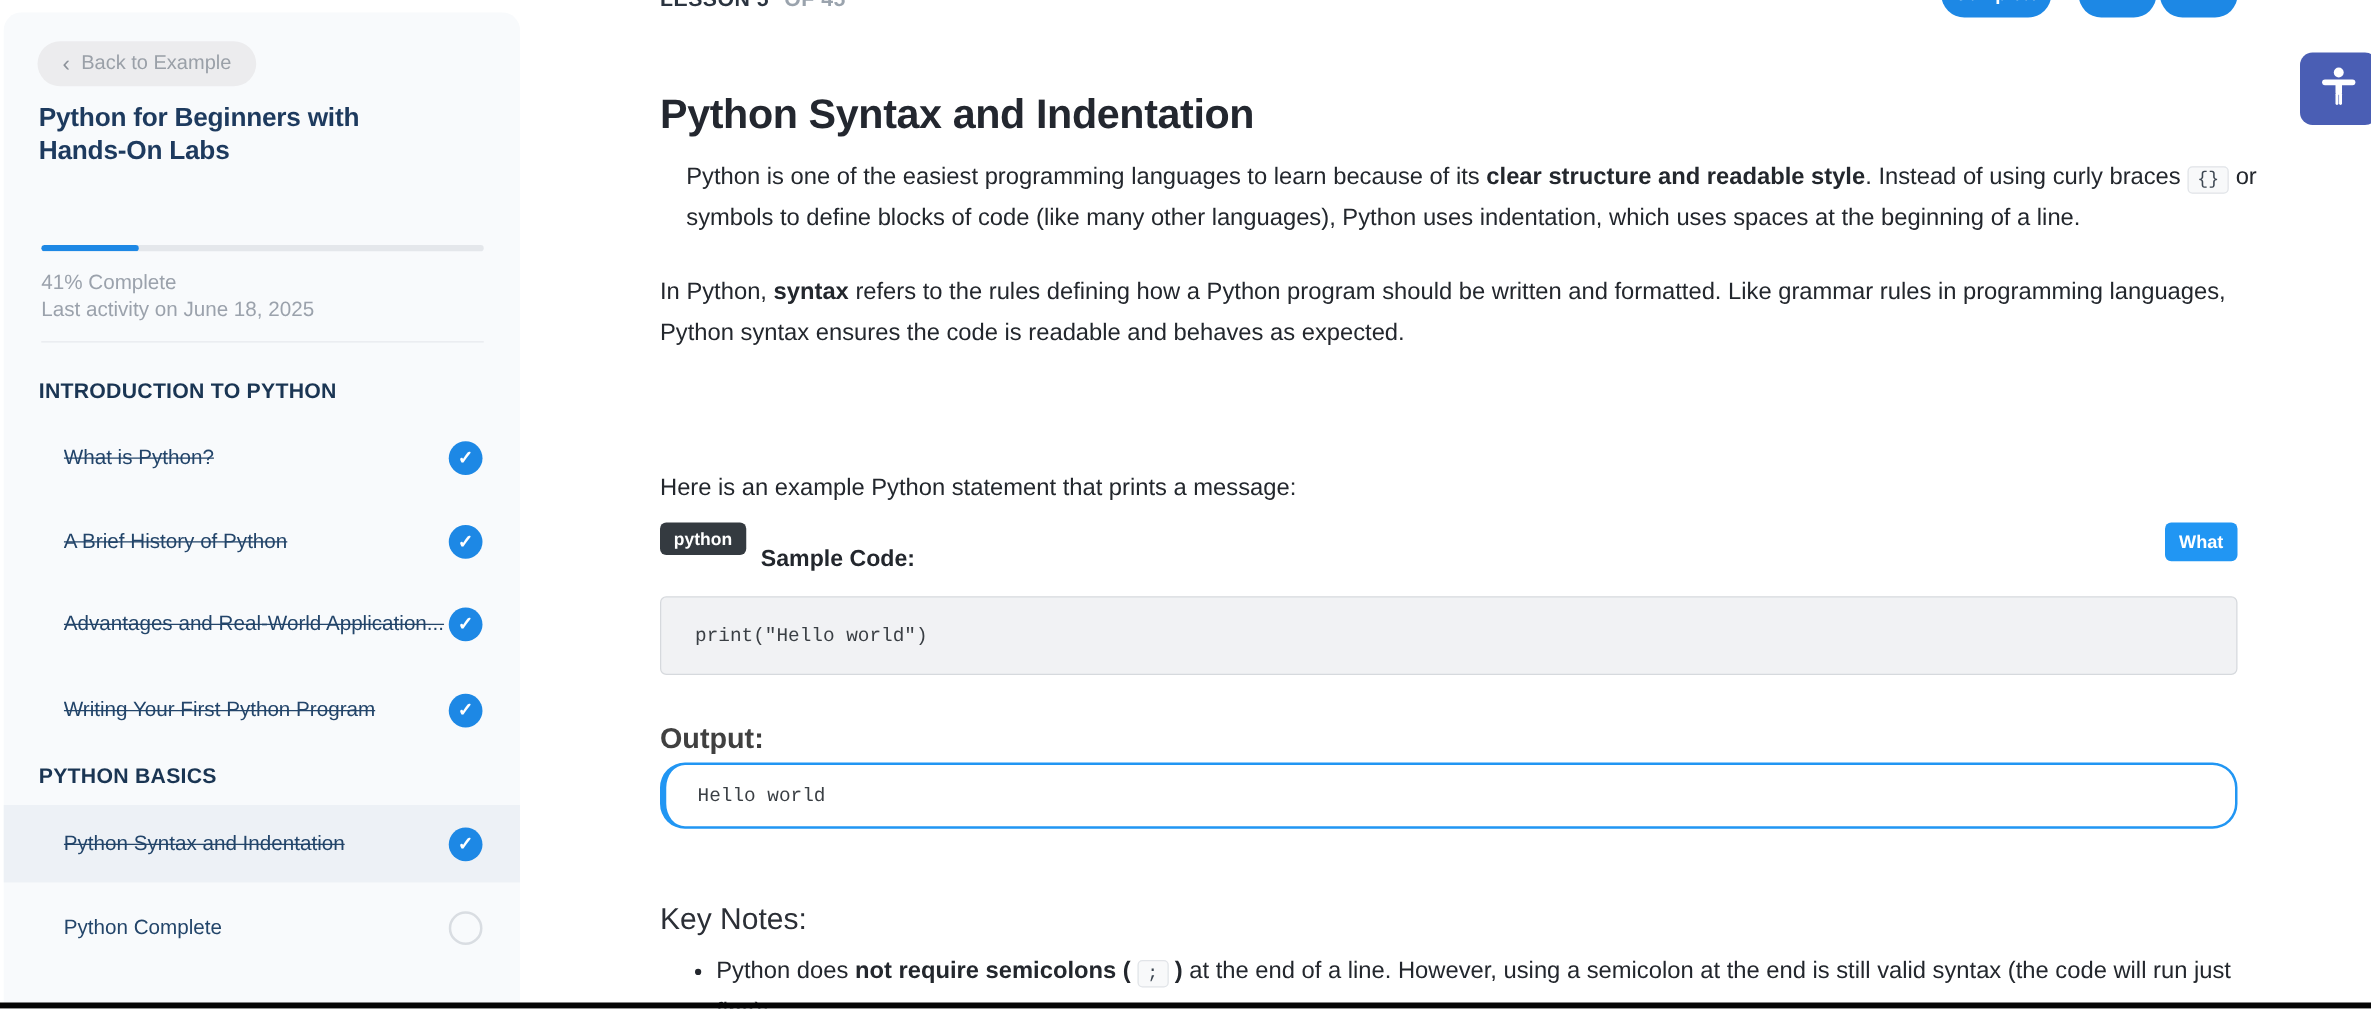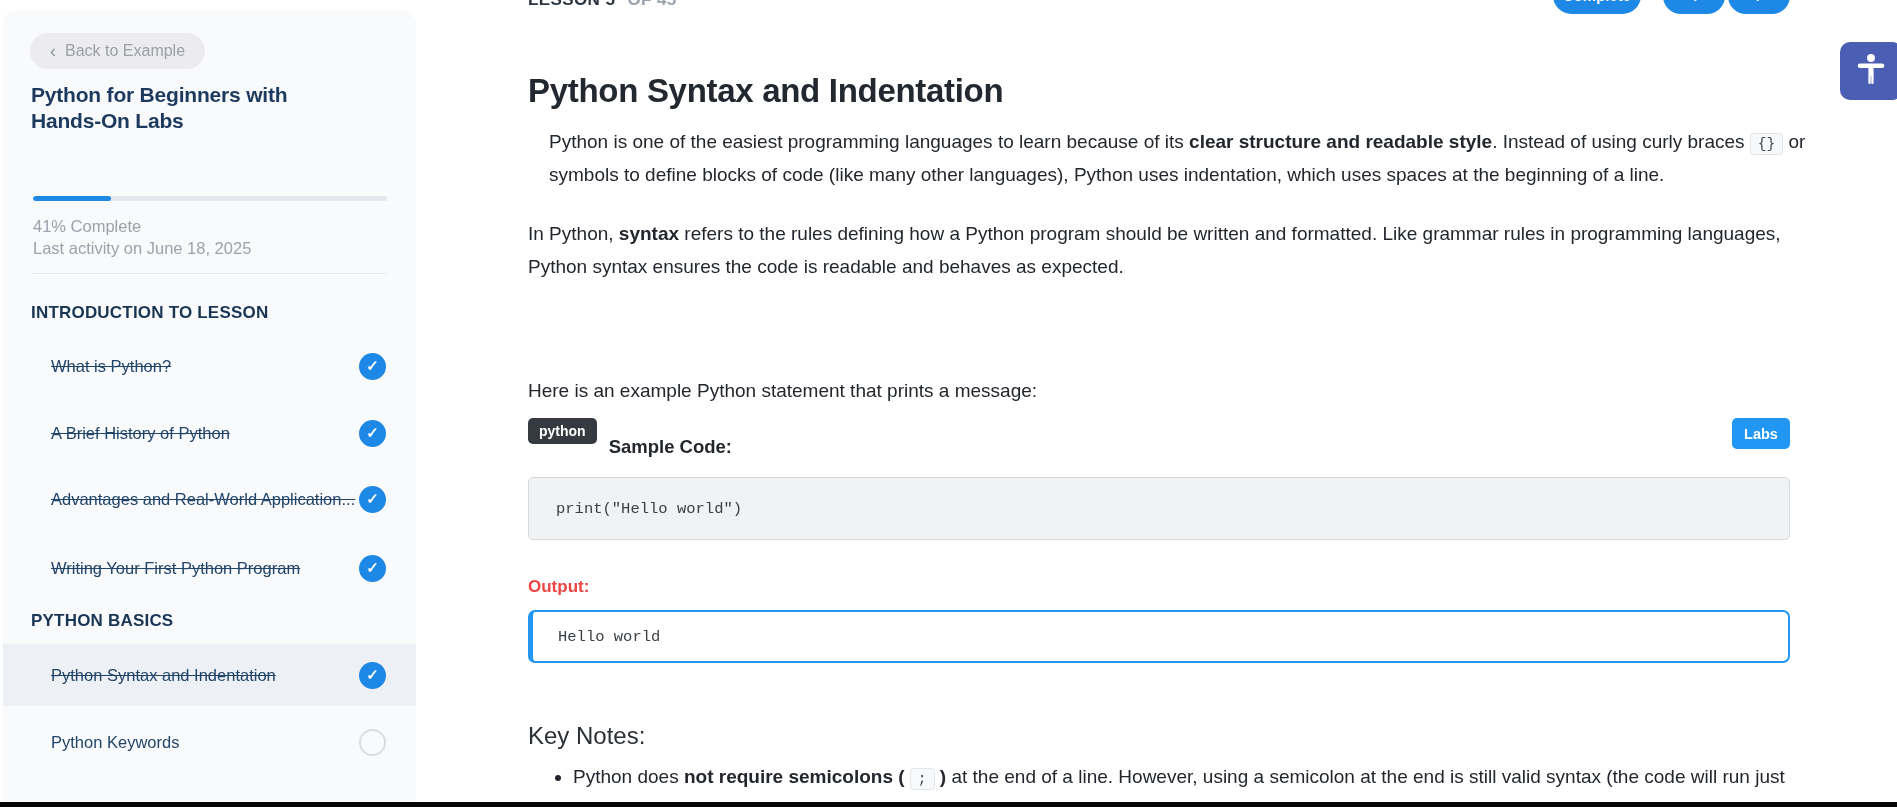--- a/index.html
+++ b/index.html
@@ -70,23 +70,23 @@
                 padding:5px 11px; margin-right:12px; }
   .sample-label { font-size:18.5px; font-weight:700; color:#23272d;margin-top:18px; }
   .copy-btn { margin-left:auto; width:58px; height:31px; background:#2196f3; color:#fff; border:none;
               border-radius:5px; font-size:14.5px; font-weight:700; cursor:pointer;
               font-family:"Liberation Sans", sans-serif; }
   .code-block { position:absolute; left:528px; top:477px; width:1262px; height:63px; background:#f1f2f4;
                 border:1px solid #d6d9dd; border-radius:5px; display:flex; align-items:center;
                 padding-left:27px; }
   .code-text { font-family:"Liberation Mono", monospace; font-size:15.5px; color:#3a3f44; }
 
-  .output-label { position:absolute; left:528px; top:577px; font-size:17px; font-weight:700; color:#ef4444; }
+  .output-label { position:absolute; left:528px; top:577px; font-size:23px; font-weight:700; color:#404040; }
   .output-box { position:absolute; left:528px; top:610px; width:1262px; height:53px; background:#fff;
-                border:2px solid #2196f3; border-left:5px solid #2196f3; border-radius:7px;
+                border:2px solid #2196f3; border-left:5px solid #2196f3; border-radius:20px;
                 display:flex; align-items:center; padding-left:25px; }
 
   .key-notes-h { position:absolute; left:528px; top:722px; font-size:24px; font-weight:500; color:#2b2f36; }
   .key-notes-list { position:absolute; left:553px; top:760px; width:1237px; list-style:disc outside;
                     padding-left:20px; }
   .key-notes-list li { font-size:19px; line-height:1.75; color:#23272d; }
 
   .bottom-bar { position:absolute; left:0; bottom:0; width:1897px; height:5px; background:#050505; }
 
   strong { font-weight:700; }
@@ -106,21 +106,21 @@
     <div class="course-title">Python for Beginners with Hands-On Labs</div>
 
     <div class="progress-track">
       <div class="progress-fill" style="width: 22%;"></div>
     </div>
     <div class="progress-text">41% Complete</div>
     <div class="last-activity">Last activity on June 18, 2025</div>
 
     <div class="side-divider"></div>
 
-    <div class="section-header" style="top:293px;">INTRODUCTION TO LESSON</div>
+    <div class="section-header" style="top:293px;">INTRODUCTION TO PYTHON</div>
 
     <div class="lesson-row done" style="top:334px;">
       <span class="label">What is Python?</span>
       <span class="check-circle">✓</span>
     </div>
     <div class="lesson-row done" style="top:401px;">
       <span class="label">A Brief History of Python</span>
       <span class="check-circle">✓</span>
     </div>
     <div class="lesson-row done" style="top:467px;">
@@ -132,21 +132,21 @@
       <span class="check-circle">✓</span>
     </div>
 
     <div class="section-header" style="top:601px;">PYTHON BASICS</div>
 
     <div class="lesson-row done active-row" style="top:634px;">
       <span class="label">Python Syntax and Indentation</span>
       <span class="check-circle">✓</span>
     </div>
     <div class="lesson-row" style="top:701px; height:62px;">
-      <span class="label">Python Keywords</span>
+      <span class="label">Python Complete</span>
       <span class="empty-circle"></span>
     </div>
   </aside>
 
   <div class="lesson-eyebrow">
     <span class="num">LESSON 5</span>
     <span class="of">OF 45</span>
   </div>
 
   <button class="complete-btn">Complete</button>
@@ -177,21 +177,21 @@
 
   <p class="para p2">
     <span>In Python, </span><strong>syntax</strong><span> refers to the rules defining how a Python program should be written and formatted. Like grammar rules in programming languages, Python syntax ensures the code is readable and behaves as expected.</span>
   </p>
 
   <div class="intro-line">Here is an example Python statement that prints a message:</div>
 
   <div class="code-header">
     <span class="lang-badge">python</span>
     <span class="sample-label">Sample Code:</span>
-    <button class="copy-btn">Labs</button>
+    <button class="copy-btn">What</button>
   </div>
 
   <div class="code-block">
     <span class="code-text">print("Hello world")</span>
   </div>
 
   <div class="output-label">Output:</div>
   <div class="output-box">
     <span class="code-text">Hello world</span>
   </div>

